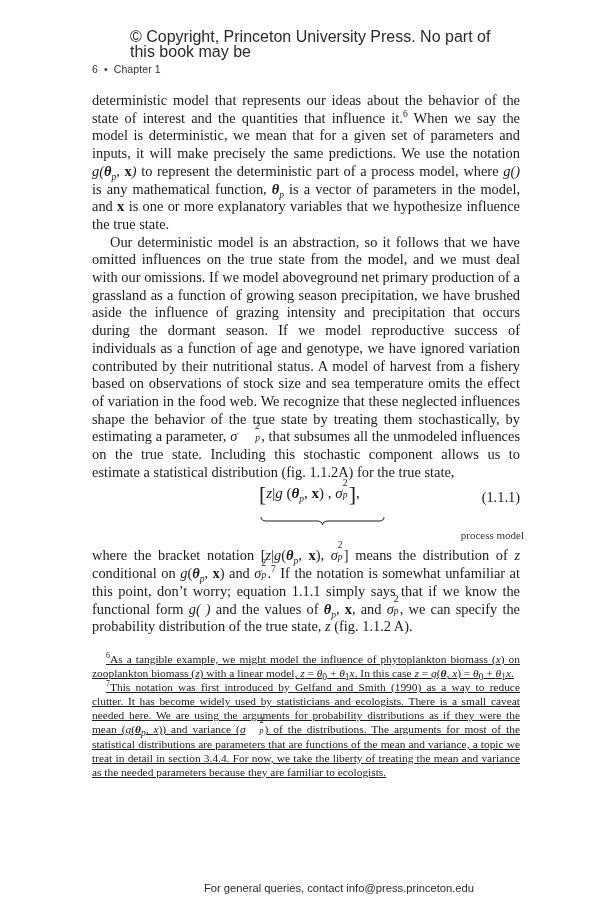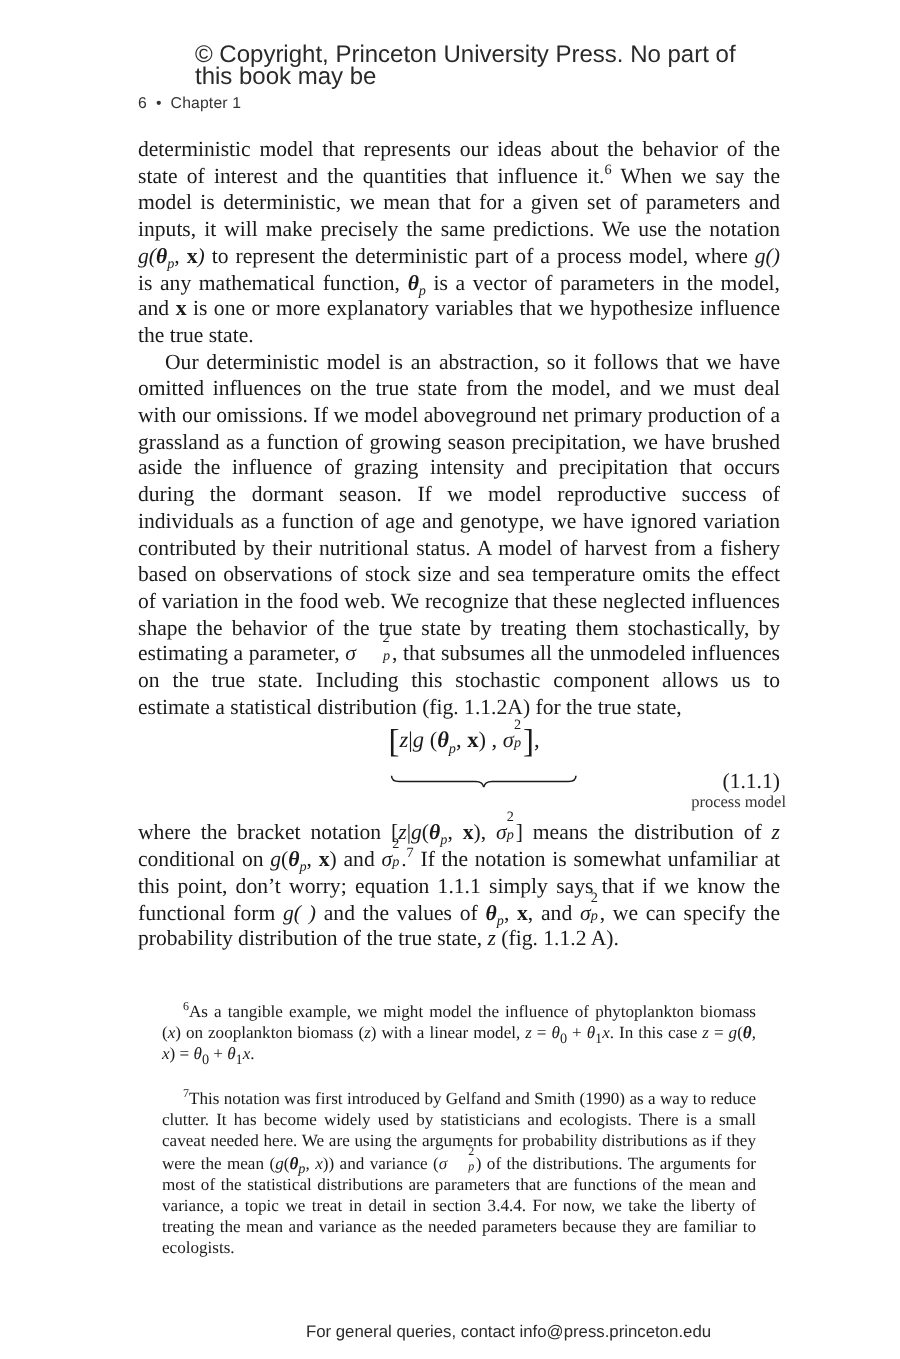--- a/index.html
+++ b/index.html
@@ -41,27 +41,27 @@
     position: absolute; left: 167px; top: 2px; font-size: 15px;
   }
   .eq-bracket { font-size: 22px; vertical-align: -3px; }
   .eq-brace {
     position: absolute; left: 168px; top: 34px; width: 125px; height: 8px;
   }
   .eq-label {
     position: absolute; left: 0; width: 428px; top: 44px; text-align: right;
     font-size: 11px; color: #333; padding-left: 4px;
   }
-  .eq-num { position: absolute; right: 0; top: 6px; margin-top: 24px; }
+  .eq-num { position: absolute; right: 0; top: 6px; }
   .footnotes {
     position: absolute; left: 92px; top: 652px; width: 428px;
     font-family: "Liberation Serif", serif; font-size: 11.4px; line-height: 14.1px;
     text-align: justify; color: #1a1a1a;
   }
-  .footnotes p { margin: 16px; text-indent: 14px; }
+  .footnotes p { margin: 0; text-indent: 14px; text-decoration: underline; }
   .footnotes sup { font-size: 8px; }
   .footer {
     position: absolute; left: 0; width: 600px; top: 882px; text-align: center;
     font-family: "Liberation Sans", sans-serif; font-size: 11.2px; color: #2a2a2a; padding-left: 39px;
   }
 </style>
 </head>
 <body>
 
 <div class="copyright">

